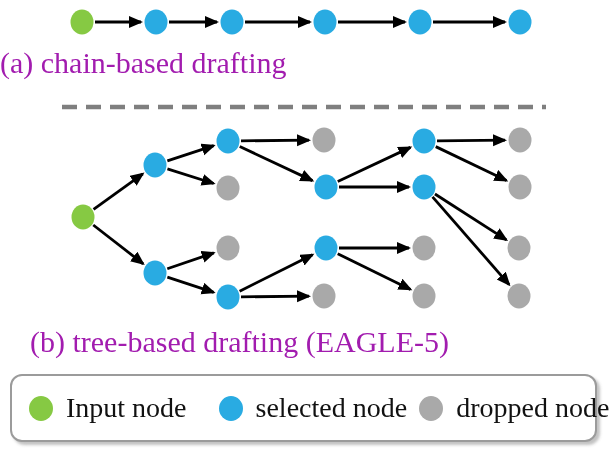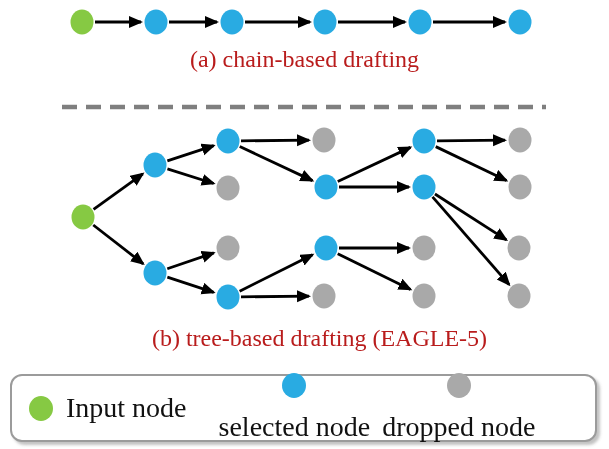--- a/index.html
+++ b/index.html
@@ -7,43 +7,42 @@
     position:relative;
     width:609px;height:449px;
     background:#ffffff;
     font-family:"Liberation Serif", serif;
     overflow:hidden;
   }
   .diagram-svg{position:absolute;left:0;top:0;}
   .caption{
     position:absolute;
     width:100%;
-    text-align:center;
-    font-size:24px;
-    color:#b91c1c;
+    font-size:30px;
+    color:#a21caf;
     letter-spacing:0px;
     white-space:nowrap;
   }
   .caption-a{top:46px;}
   .caption-b{top:325px;padding-left:30px;box-sizing:border-box;}
   .legend{
     position:absolute;
     left:10px;top:374px;
     width:587px;height:68px;
     box-sizing:border-box;
     border:2px solid #9b9b9b;
     border-radius:12px;
     background:#ffffff;
     box-shadow:3px 3px 3px rgba(120,120,120,0.45);
     display:flex;
     align-items:center;
     padding-left:17px;
   }
   .legend-item{display:flex;align-items:center;gap:13px;}
-  .legend-item + .legend-item{margin-left:32px;flex-direction:column;}
+  .legend-item + .legend-item{margin-left:32px;}
   .legend-item:last-child{margin-left:12px;}
   .swatch{width:24px;height:25px;border-radius:50%;flex:0 0 auto;}
   .legend-label{font-size:28px;color:#111;white-space:nowrap;}
 </style>
 </head>
 <body>
 
 <div class="stage">
 
   <svg class="diagram-svg" id="diagram-svg" width="609" height="449" viewBox="0 0 609 449">

